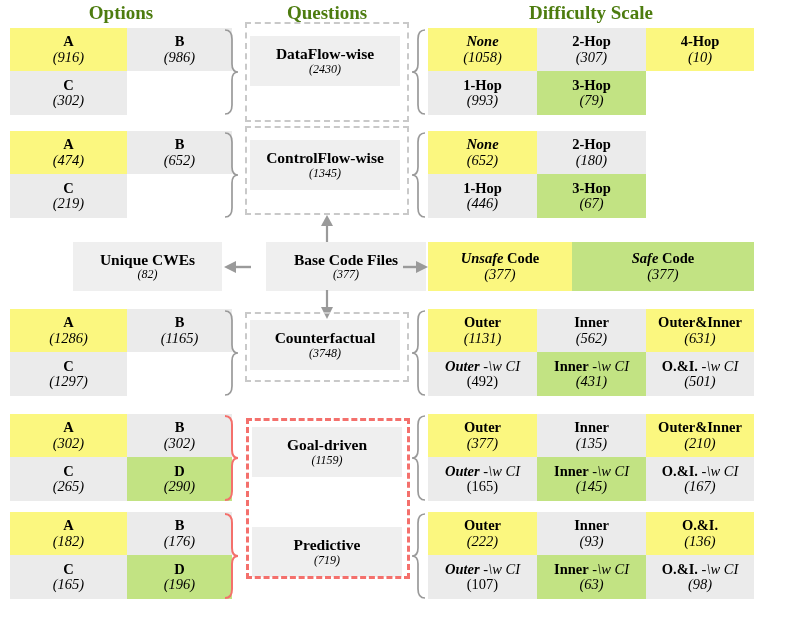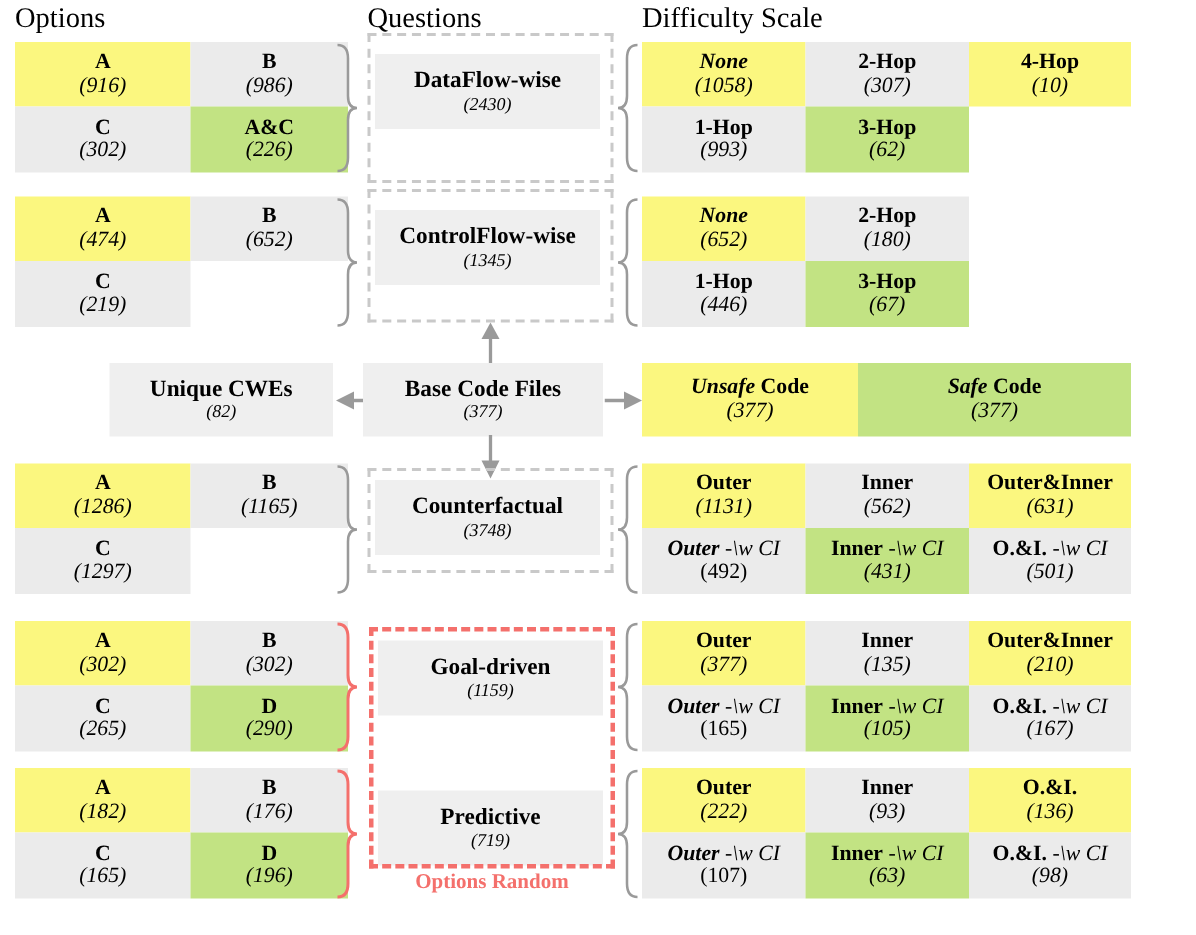--- a/index.html
+++ b/index.html
@@ -10,24 +10,24 @@
     color:#000;
     position:relative;
     overflow:hidden;
   }
   .canvas{position:absolute;left:0;top:0;width:797px;height:623px;}
 
   
   .colhead{
     position:absolute;
     font-size:19px;
-    font-weight:400;
-    text-align:left;
+    font-weight:700;
+    text-align:center;
     letter-spacing:0px;
-    color:#000000;
+    color:#4d7c0f;
     white-space:nowrap;
   }
 
   
   .tbl{position:absolute;}
   .cell{
     position:absolute;
     box-sizing:border-box;
     display:flex;
     flex-direction:column;
@@ -106,24 +106,20 @@
       <span class="num">(916)</span>
     </div>
     <div class="cell bg-grey" style="left:117px;top:0px;width:105px;height:43px;">
       <span class="lab">B</span>
       <span class="num">(986)</span>
     </div>
     <div class="cell bg-grey" style="left:0px;top:43px;width:117px;height:44px;">
       <span class="lab">C</span>
       <span class="num">(302)</span>
     </div>
-    <div class="cell bg-green" style="left:117px;top:43px;width:105px;height:44px;">
-      <span class="lab">A&amp;C</span>
-      <span class="num">(226)</span>
-    </div>
   </div>
 
   <svg class="brace" style="left:223px;top:28px;" width="16" height="88" viewBox="0 0 16 88">
     <path d="M2 2 Q9 2 9 11 L9 36 Q9 44 15 44 Q9 44 9 52 L9 77 Q9 86 2 86" fill="none" stroke="#9a9a9a" stroke-width="1.7"></path>
   </svg>
 
   <div class="dashbox" style="left:245px;top:22px;width:164px;height:100px;"></div>
   <div class="node" style="left:250px;top:36px;width:150px;height:50px;">
     <span class="lab">DataFlow-wise</span>
     <span class="num">(2430)</span>
@@ -145,21 +141,21 @@
     <div class="cell bg-yellow" style="left:218px;top:0px;width:108px;height:43px;">
       <span class="lab">4-Hop</span>
       <span class="num">(10)</span>
     </div>
     <div class="cell bg-grey" style="left:0px;top:43px;width:109px;height:44px;">
       <span class="lab">1-Hop</span>
       <span class="num">(993)</span>
     </div>
     <div class="cell bg-green" style="left:109px;top:43px;width:109px;height:44px;">
       <span class="lab">3-Hop</span>
-      <span class="num">(62)</span>
+      <span class="num">(79)</span>
     </div>
   </div>
 
   <div class="tbl" style="left:10px;top:131px;width:222px;height:87px;">
     <div class="cell bg-yellow" style="left:0px;top:0px;width:117px;height:43px;">
       <span class="lab">A</span>
       <span class="num">(474)</span>
     </div>
     <div class="cell bg-grey" style="left:117px;top:0px;width:105px;height:43px;">
       <span class="lab">B</span>
@@ -208,21 +204,21 @@
   <div class="node" style="left:73px;top:242px;width:149px;height:49px;">
     <span class="lab">Unique CWEs</span>
     <span class="num">(82)</span>
   </div>
 
   <svg class="arrowsvg" style="left:223px;top:257px;" width="28" height="20" viewBox="0 0 28 20">
     <line x1="28" y1="10" x2="11" y2="10" stroke="#9a9a9a" stroke-width="2.4"></line>
     <polygon points="1,10 13,4 13,16" fill="#9a9a9a"></polygon>
   </svg>
 
-  <div class="node" style="left:242px;top:242px;width:160px;height:49px;">
+  <div class="node" style="left:266px;top:242px;width:160px;height:49px;">
     <span class="lab">Base Code Files</span>
     <span class="num">(377)</span>
   </div>
 
   <svg class="arrowsvg" style="left:403px;top:257px;" width="26" height="20" viewBox="0 0 26 20">
     <line x1="0" y1="10" x2="15" y2="10" stroke="#9a9a9a" stroke-width="2.4"></line>
     <polygon points="25,10 13,4 13,16" fill="#9a9a9a"></polygon>
   </svg>
 
   <div class="tbl" style="left:428px;top:242px;width:320px;height:49px;">
@@ -333,21 +329,21 @@
     <div class="cell bg-yellow" style="left:218px;top:0px;width:108px;height:43px;">
       <span class="lab">Outer&amp;Inner</span>
       <span class="num">(210)</span>
     </div>
     <div class="cell bg-grey" style="left:0px;top:43px;width:109px;height:44px;">
       <span class="lab"><i>Outer</i><span style="font-weight:normal;font-style:italic;"> -\w CI</span></span>
       <span class="num plain">(165)</span>
     </div>
     <div class="cell bg-green" style="left:109px;top:43px;width:109px;height:44px;">
       <span class="lab"><span>Inner</span><span style="font-weight:normal;font-style:italic;"> -\w CI</span></span>
-      <span class="num">(105)</span>
+      <span class="num">(145)</span>
     </div>
     <div class="cell bg-grey" style="left:218px;top:43px;width:108px;height:44px;">
       <span class="lab"><span>O.&amp;I.</span><span style="font-weight:normal;font-style:italic;"> -\w CI</span></span>
       <span class="num">(167)</span>
     </div>
   </div>
 
   <div class="tbl" style="left:10px;top:512px;width:222px;height:87px;">
     <div class="cell bg-yellow" style="left:0px;top:0px;width:117px;height:43px;">
       <span class="lab">A</span>
@@ -398,16 +394,15 @@
       <span class="num">(63)</span>
     </div>
     <div class="cell bg-grey" style="left:218px;top:43px;width:108px;height:44px;">
       <span class="lab"><span>O.&amp;I.</span><span style="font-weight:normal;font-style:italic;"> -\w CI</span></span>
       <span class="num">(98)</span>
     </div>
   </div>
 
   <div class="dashbox red" style="left:246px;top:418px;width:164px;height:161px;"></div>
   <div class="shufflelabel" style="left:246px;top:581px;width:164px;">
-    <div>Options Random</div>
   </div>
 
 </div>
 
 </body></html>

